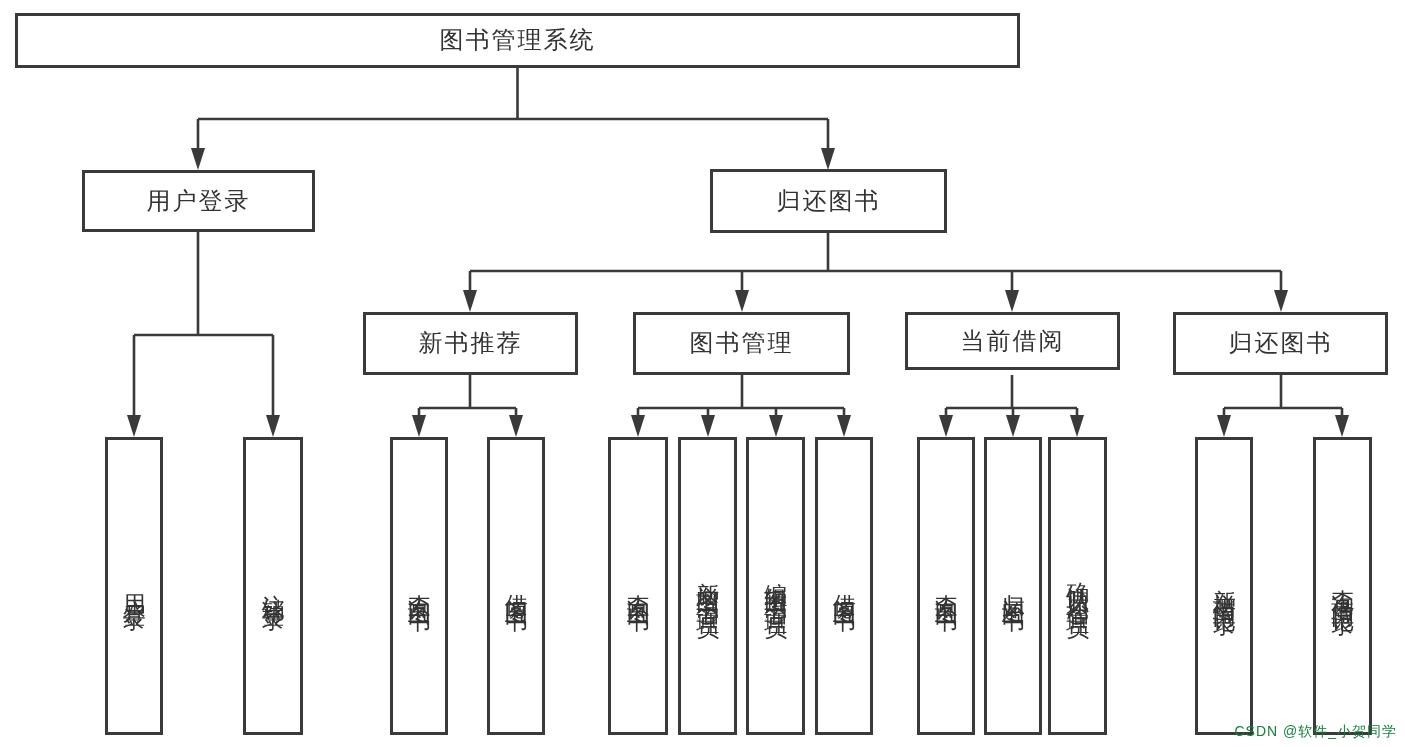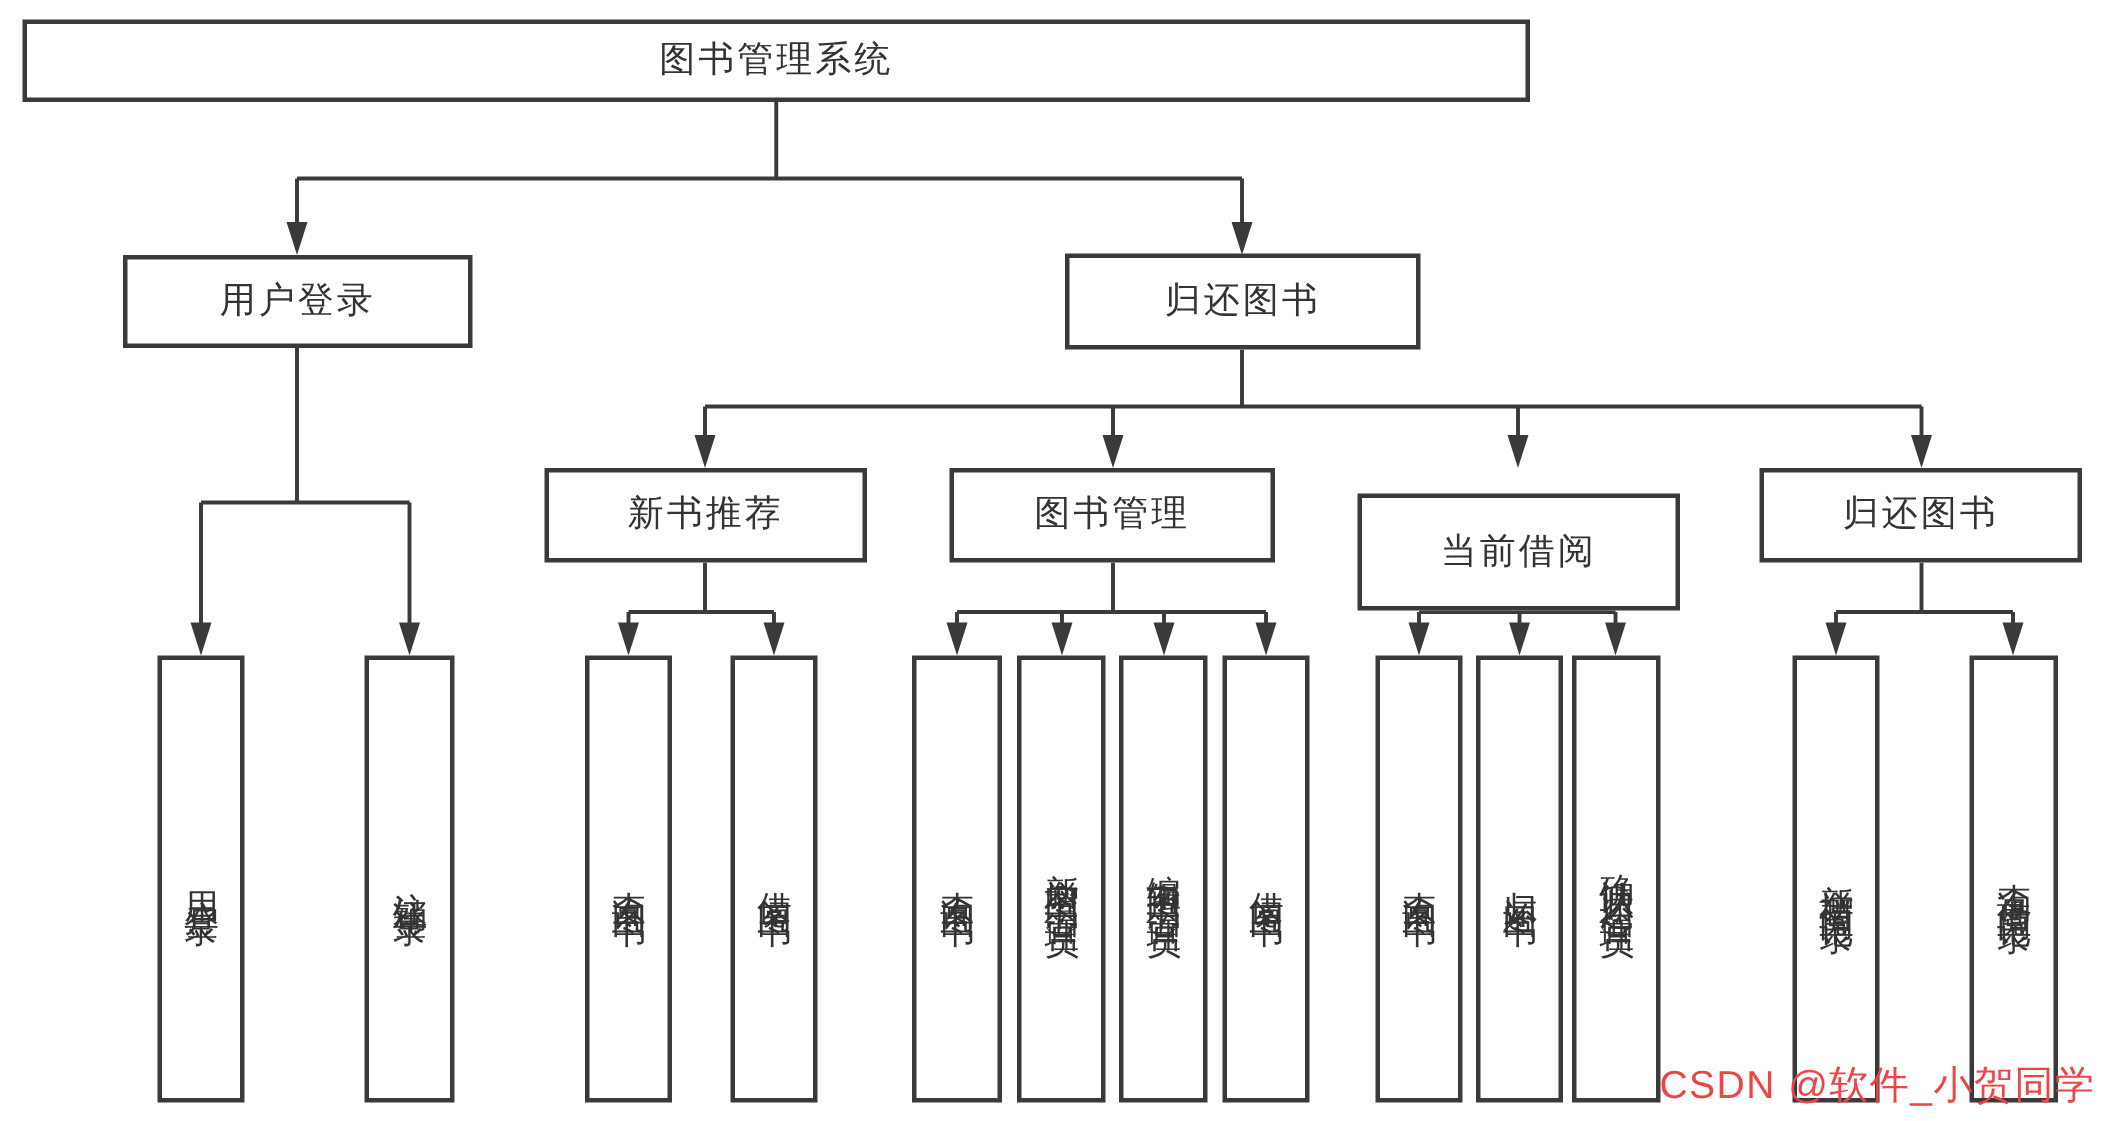--- a/index.html
+++ b/index.html
@@ -14,21 +14,21 @@
     display:flex;align-items:center;justify-content:center;
     text-align:center;line-height:1.2;
   }
   .node.h{font-size:24px;letter-spacing:2px;text-align:right;}
   .node.v{
     writing-mode:vertical-rl;text-orientation:mixed;
     font-size:23px;letter-spacing:5px;
   }
   .watermark{
     position:absolute;right:8px;bottom:6px;
-    font-size:26px;color:#ef4444;letter-spacing:1px;
+    font-size:14px;color:#15803d;letter-spacing:1px;
     pointer-events:none;white-space:nowrap;
   }
 </style>
 </head>
 <body>
 
 <div id="canvas">
 
   <svg id="connectors" viewBox="0 0 1405 747" xmlns="http://www.w3.org/2000/svg">
     <g stroke="#3a3a3a" stroke-width="2.6" fill="none">
@@ -69,21 +69,21 @@
     </g>
   </svg>
 
   <div class="node h" style="left:15px;top:13px;width:1005px;height:55px">图书管理系统</div>
 
   <div class="node h" style="left:82px;top:170px;width:233px;height:62px">用户登录</div>
   <div class="node h" style="left:710px;top:169px;width:237px;height:64px">归还图书</div>
 
   <div class="node h" style="left:363px;top:312px;width:215px;height:63px">新书推荐</div>
   <div class="node h" style="left:633px;top:312px;width:217px;height:63px">图书管理</div>
-  <div class="node h" style="left:905px;top:329px;width:215px;height:78px">当前借阅</div>
+  <div class="node h" style="left:905px;top:312px;width:215px;height:58px">当前借阅</div>
   <div class="node h" style="left:1173px;top:312px;width:215px;height:63px">归还图书</div>
 
   <div class="node v" style="left:105px;top:437px;width:58px;height:298px">用户登录</div>
   <div class="node v" style="left:243px;top:437px;width:60px;height:298px">注销登录</div>
 
   <div class="node v" style="left:390px;top:437px;width:58px;height:298px">查询图书</div>
   <div class="node v" style="left:487px;top:437px;width:58px;height:298px">借阅图书</div>
 
   <div class="node v" style="left:608px;top:437px;width:60px;height:298px">查询图书</div>
   <div class="node v" style="left:678px;top:437px;width:59px;height:298px">新增图书（管理员）</div>

